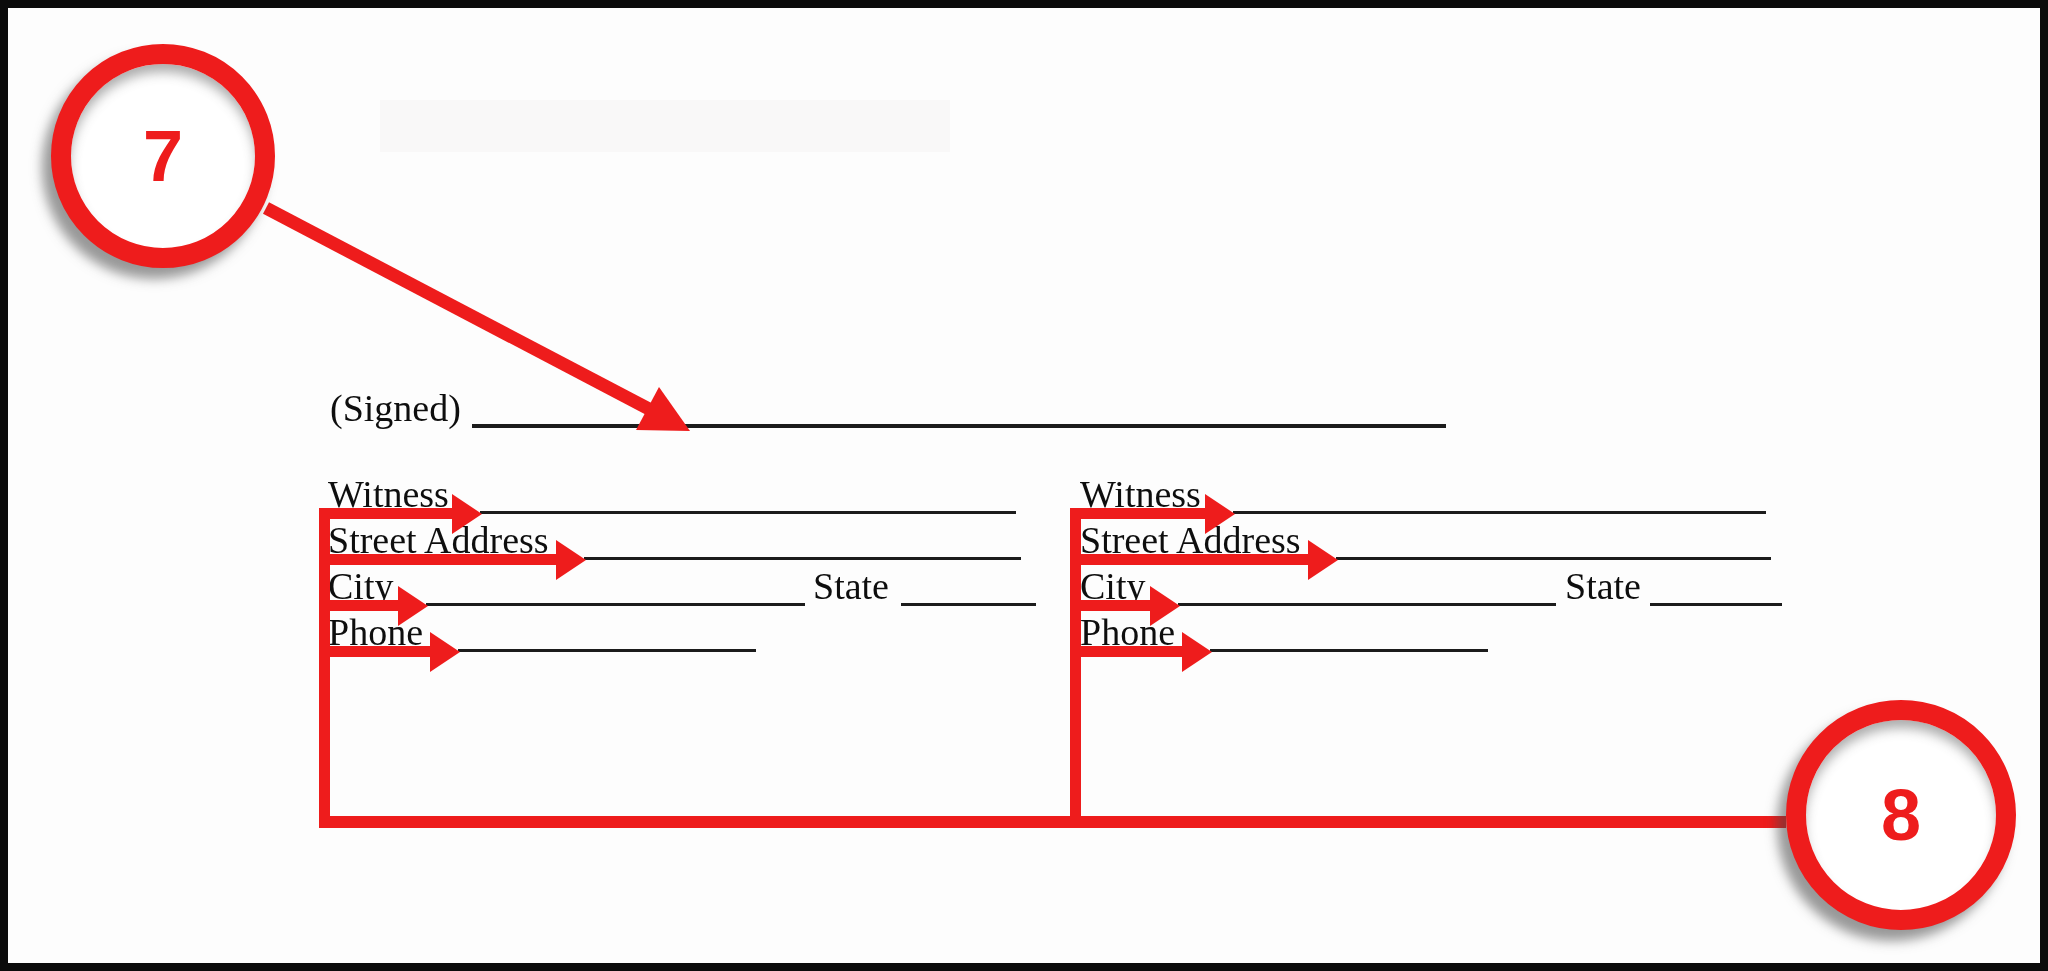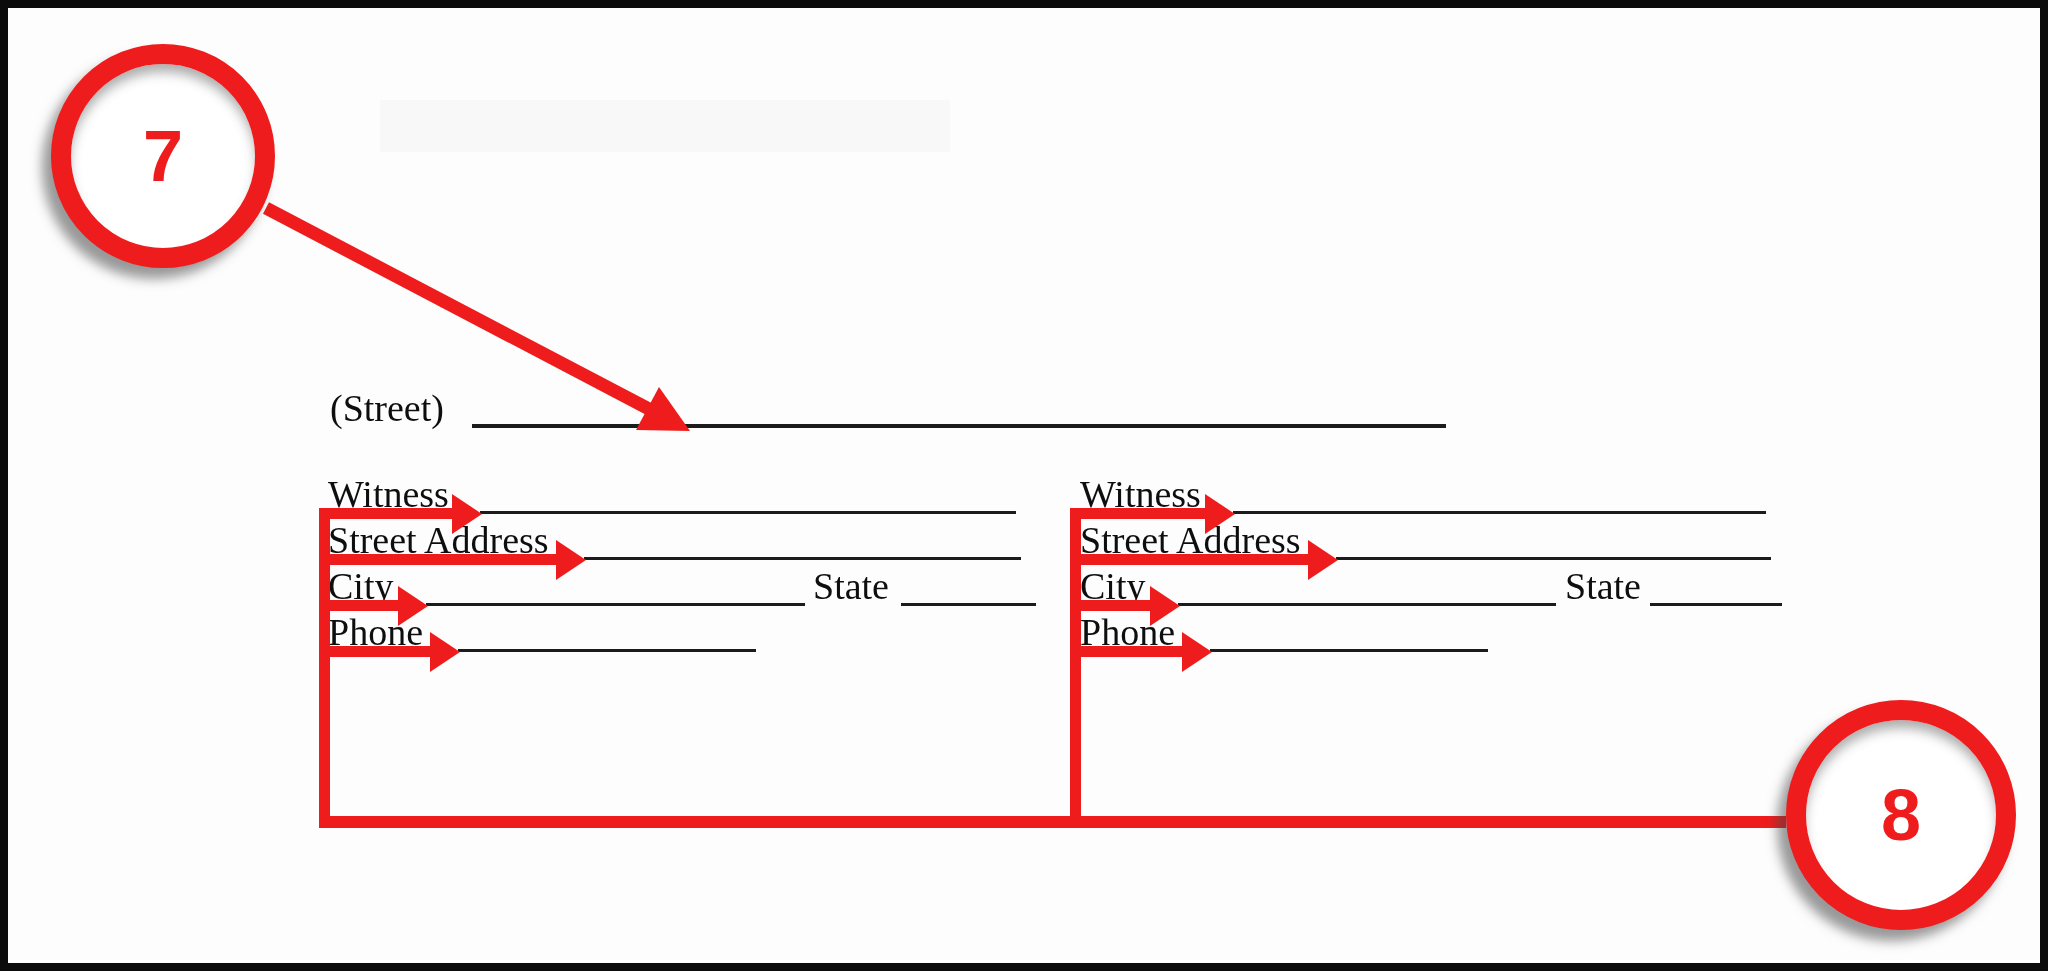--- a/index.html
+++ b/index.html
@@ -68,21 +68,21 @@
 
   <div class="callout" style="left:43px;top:36px;width:184px;height:184px;">
     <span class="num">7</span>
   </div>
 
   <svg id="arrow-svg" width="2048" height="971" viewBox="0 0 2048 971">
     <line class="rstroke" x1="258" y1="200" x2="641" y2="401"></line>
     <polygon class="rfill" points="682,423 628,422 651,379"></polygon>
   </svg>
 
-  <span class="lbl" style="left:322px;top:381px;">(Street)</span>
+  <span class="lbl" style="left:322px;top:381px;">(Signed)</span>
   <div class="sigline" style="left:464px;top:416px;width:974px;"></div>
 
   <div>
     <span class="lbl" style="left:320px;top:467px;">Witness</span>
     <span class="lbl" style="left:320px;top:513px;">Street Address</span>
     <span class="lbl" style="left:320px;top:559px;">City</span>
     <span class="lbl" style="left:805px;top:559px;">State</span>
     <span class="lbl" style="left:320px;top:605px;">Phone</span>
 
     <div class="fline" style="left:472px;top:503px;width:536px;"></div>

